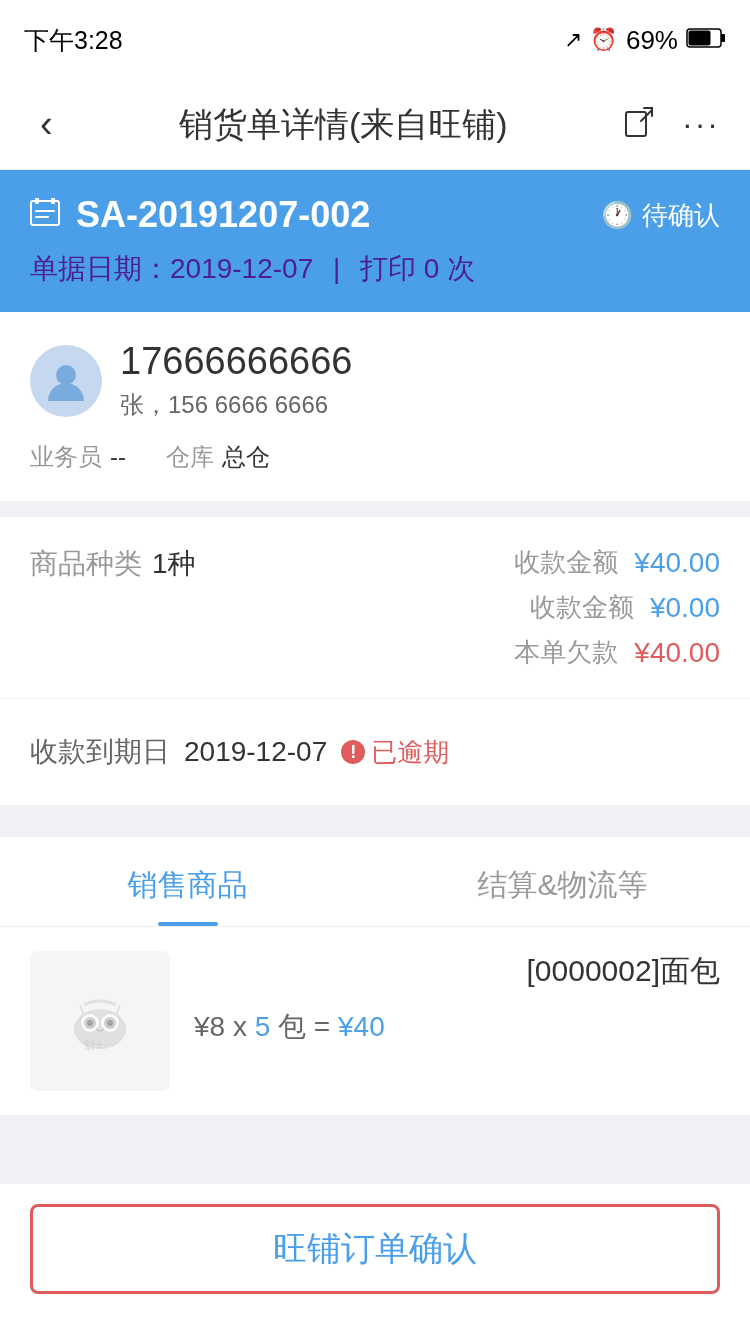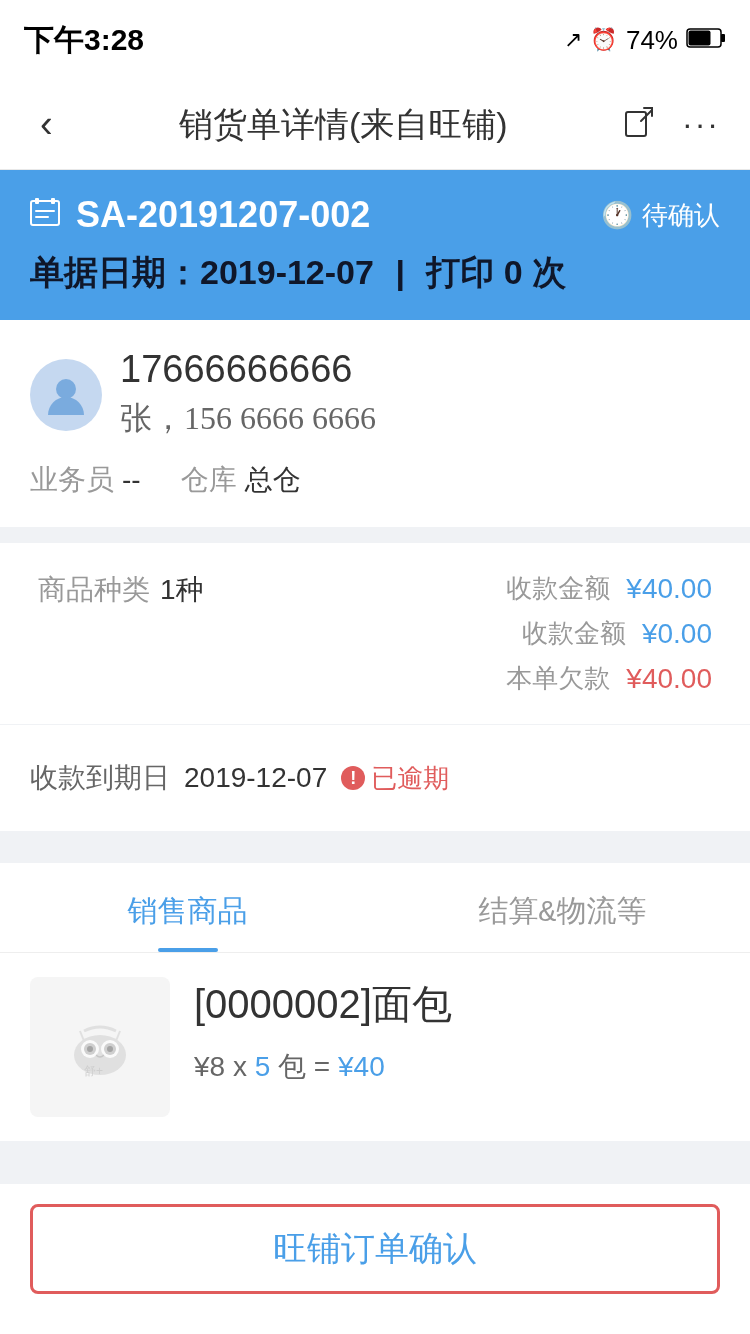--- a/index.html
+++ b/index.html
@@ -20,21 +20,21 @@
       height: 80px;
       background: #fff;
       display: flex;
       align-items: center;
       justify-content: space-between;
       padding: 0 24px;
       font-size: 26px;
       color: #000;
     }
     .status-left { display: flex; align-items: center; gap: 10px; }
-    .status-center { font-size: 30px; font-weight: 700; }
+    .status-center { font-size: 25px; font-weight: 400; }
     .status-right { display: flex; align-items: center; gap: 8px; }
 
     
     .nav-bar {
       width: 750px;
       height: 90px;
       background: #fff;
       display: flex;
       align-items: center;
       justify-content: space-between;
@@ -88,23 +88,22 @@
     }
     .order-status {
       display: flex;
       align-items: center;
       gap: 8px;
       color: #fff;
       font-size: 26px;
     }
     .order-date-line {
       margin-top: 14px;
-      font-size: 34px;
-      color: #0f172a;
-      font-weight: bold;
+      font-size: 28px;
+      color: #4c1d95;
     }
 
     
     .customer-section {
       background: #fff;
       padding: 28px 30px;
       margin-top: 0;
     }
     .customer-top {
       display: flex;
@@ -121,47 +120,46 @@
       justify-content: center;
       font-size: 40px;
       color: #7aabde;
     }
     .customer-phone {
       font-size: 38px;
       font-weight: 500;
       color: #333;
     }
     .customer-name {
-      font-size: 32px;
+      font-size: 24px;
       color: #666;
       margin-top: 6px;
-      font-family: Liberation Serif, serif;
     }
     .customer-meta {
       display: flex;
       align-items: center;
       gap: 40px;
       margin-top: 20px;
-      font-size: 28px;
+      font-size: 24px;
       color: #666;
     }
     .meta-item { display: flex; align-items: center; gap: 8px; }
     .meta-label { color: #999; }
     .meta-value { color: #333; }
 
     
     .divider {
       height: 16px;
       background: #f0f2f5;
     }
 
     
     .summary-section {
       background: #fff;
-      padding: 28px 38px;
+      padding: 28px 30px;
     }
     .summary-top {
       display: flex;
       align-items: flex-start;
       justify-content: space-between;
     }
     .summary-left { display: flex; align-items: center; gap: 10px; }
     .summary-label { font-size: 28px; color: #999; }
     .summary-value { font-size: 28px; color: #333; }
     .summary-right {
@@ -226,21 +224,20 @@
       align-items: center;
     }
     .tab-item {
       flex: 1;
       text-align: center;
       padding: 28px 0 20px;
       font-size: 30px;
       color: #999;
       cursor: pointer;
       position: relative;
-      font-family: Liberation Mono, monospace;
     }
     .tab-item.active {
       color: #4A9FE8;
     }
     .tab-item.active::after {
       content: '';
       position: absolute;
       bottom: 0;
       left: 50%;
       transform: translateX(-50%);
@@ -274,24 +271,25 @@
       width: 100px;
       height: 80px;
       display: flex;
       flex-direction: column;
       align-items: center;
       justify-content: center;
       opacity: 0.5;
     }
     .product-info { flex: 1; }
     .product-name {
-      font-size: 40px;
+      font-size: 30px;
       color: #333;
       font-weight: 500;
       margin-bottom: 12px;
+      text-align: right;
     }
     .product-price-row {
       font-size: 28px;
       color: #666;
       margin-top: 16px;
     }
     .price-qty { color: #4A9FE8; }
     .price-total { color: #4A9FE8; font-weight: 500; }
 
     
@@ -324,21 +322,21 @@
     }
   </style>
 </head>
 <body>
 
 <div class="status-bar">
   <div class="status-center">下午3:28</div>
   <div class="status-right">
     <span style="font-size:22px;">↗</span>
     <span style="font-size:22px;">⏰</span>
-    <span style="font-size:26px;">74%</span>
+    <span style="font-size:26px;">69%</span>
     <span>
       <svg width="40" height="22" viewBox="0 0 40 22">
         <rect x="1" y="2" width="34" height="18" rx="3" stroke="#000" stroke-width="1.5" fill="none"></rect>
         <rect x="35" y="7" width="4" height="8" rx="1" fill="#000"></rect>
         <rect x="2.5" y="3.5" width="22" height="15" rx="2" fill="#000"></rect>
       </svg>
     </span>
   </div>
 </div>
 

